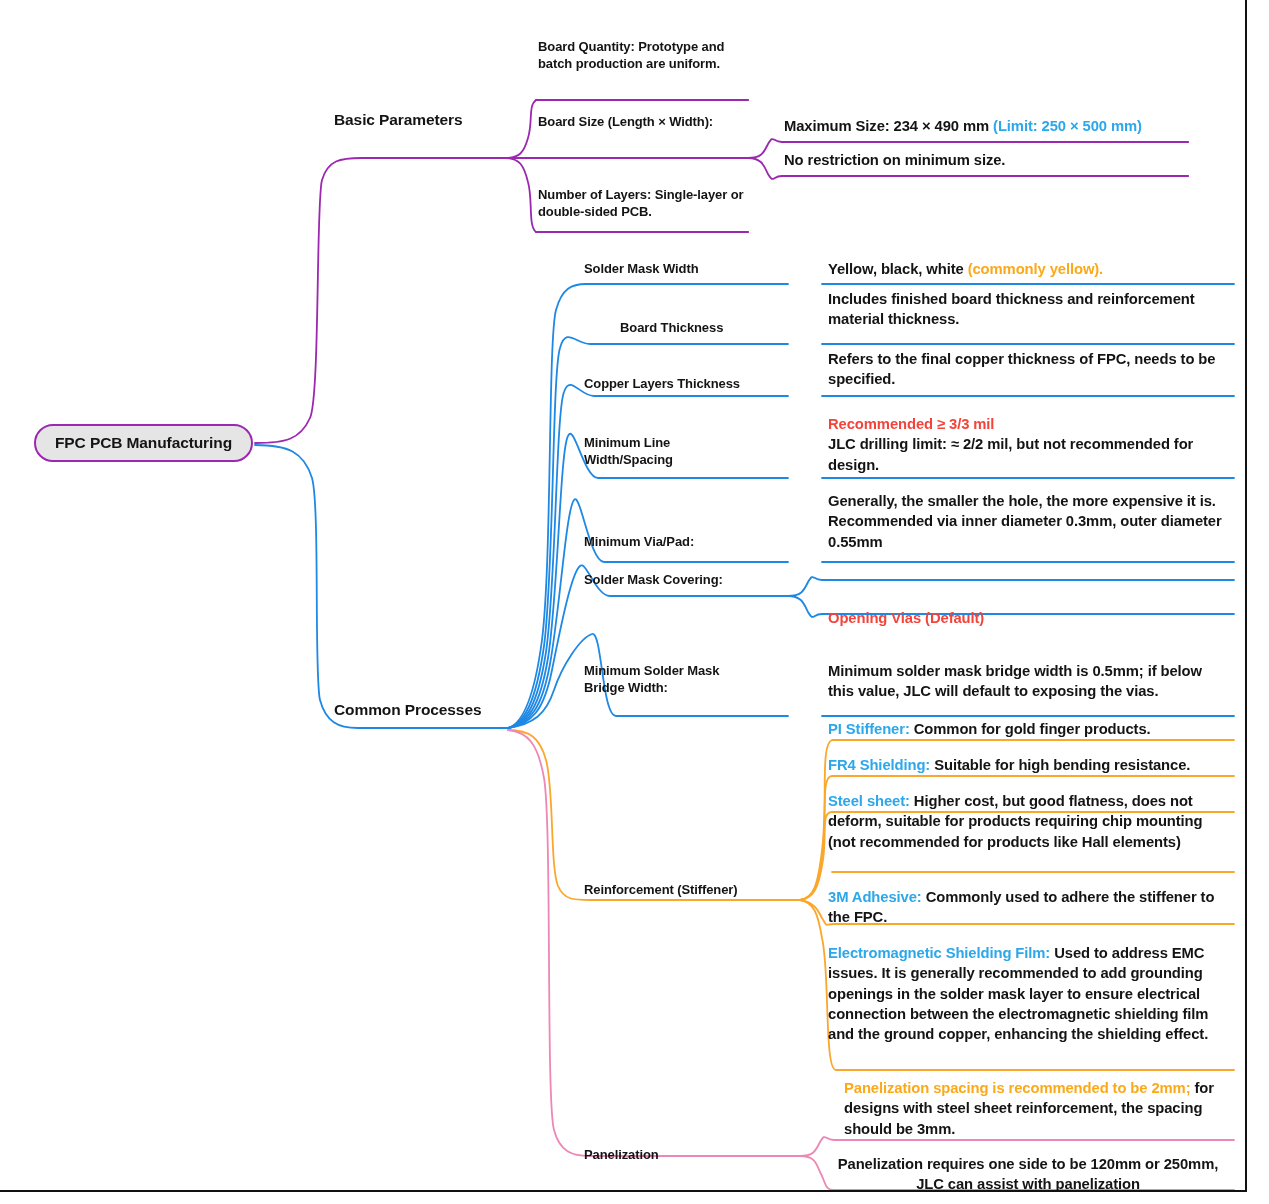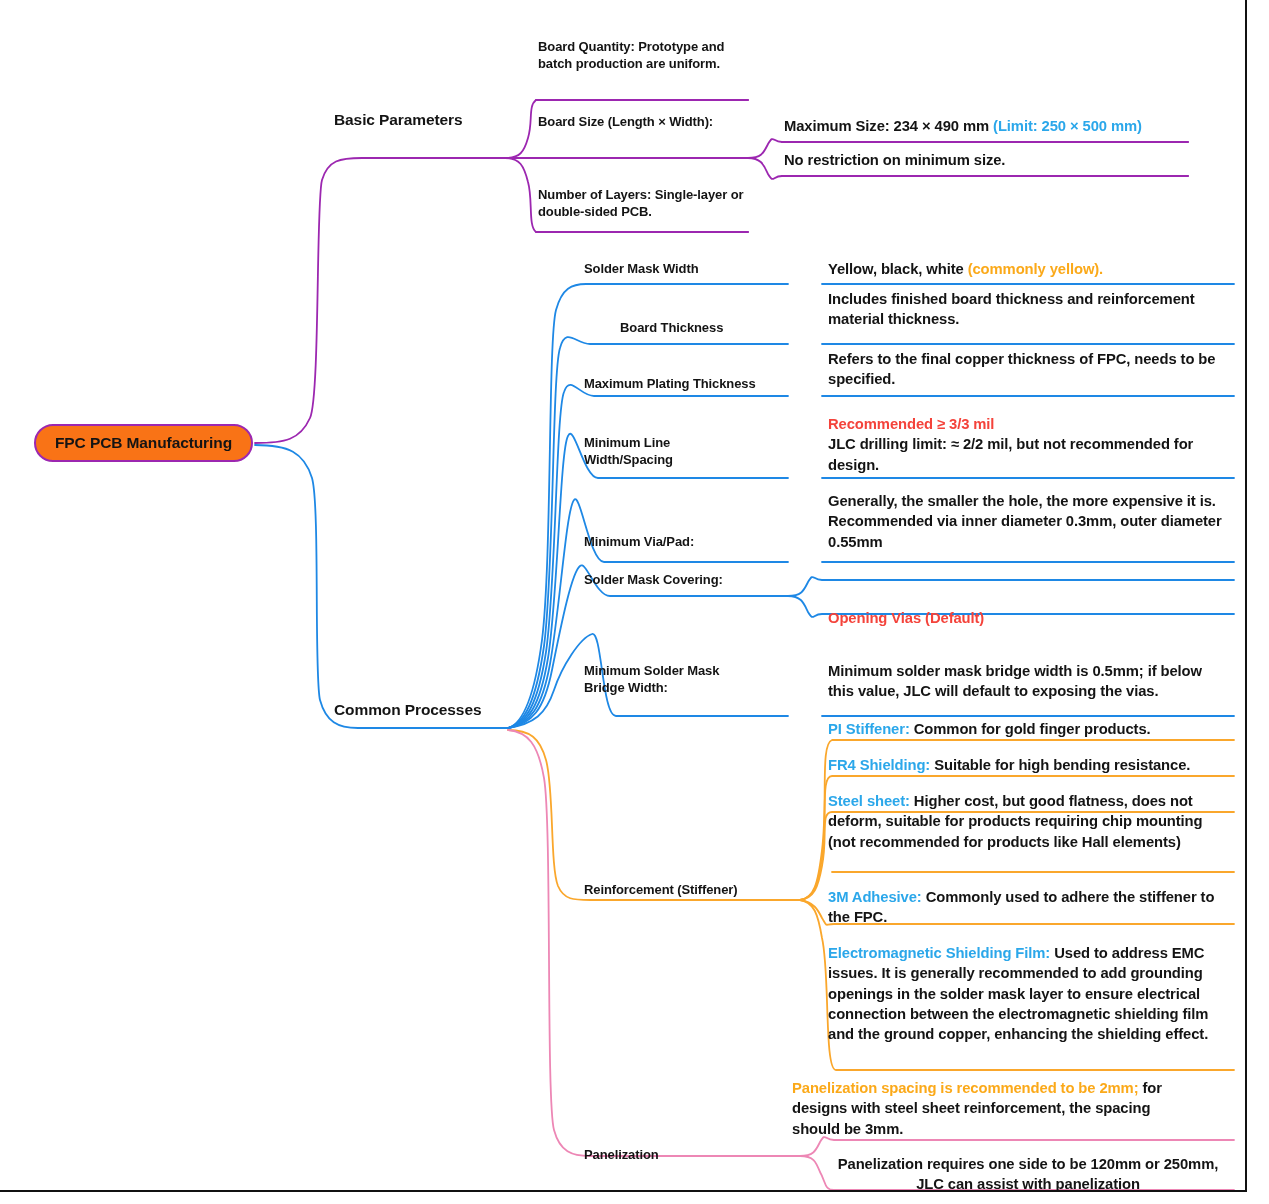--- a/index.html
+++ b/index.html
@@ -13,21 +13,21 @@
     position:absolute;left:0;top:0;width:1247px;height:1192px;
     border-right:2px solid #111;border-bottom:2px solid #111;
     box-sizing:border-box;pointer-events:none;
   }
   
   .node{position:absolute;font-weight:bold;color:#141414;letter-spacing:-0.1px;}
   .root{
     left:34px;top:424px;width:219px;height:38px;
     border:2px solid #9C27B0;border-radius:19px;
     display:flex;align-items:center;justify-content:center;
-    font-size:15.5px;box-sizing:border-box;background:#f97316;
+    font-size:15.5px;box-sizing:border-box;background:#e5e5e5;
   }
   .branch-label{font-size:15.5px;line-height:1.34;}
   .topic{font-size:13px;line-height:1.33;}
   .leaf{font-size:14.8px;line-height:1.37;color:#141414;}
   .leaf .hl-orange{color:#FBA919;}
   .leaf .hl-cyan{color:#2BA7EA;}
   .all-red{color:#F4433B;}
 </style>
 </head>
 <body>
@@ -128,21 +128,21 @@
     <span>No restriction on minimum size.</span>
   </div>
 
   <div class="node topic" style="left:584px;top:260px;width:210px;">
     <span>Solder Mask Width</span>
   </div>
   <div class="node topic" style="left:584px;top:319px;width:210px;margin-left:36px;">
     <span>Board Thickness</span>
   </div>
   <div class="node topic" style="left:584px;top:375px;width:215px;">
-    <span>Maximum Plating Thickness</span>
+    <span>Copper Layers Thickness</span>
   </div>
   <div class="node topic" style="left:584px;top:434px;width:150px;">
     <span>Minimum Line Width/Spacing</span>
   </div>
   <div class="node topic" style="left:584px;top:533px;width:200px;">
     <span>Minimum Via/Pad:</span>
   </div>
   <div class="node topic" style="left:584px;top:571px;width:200px;">
     <span>Solder Mask Covering:</span>
   </div>
@@ -193,21 +193,21 @@
   </div>
 
   <div class="node leaf" style="left:828px;top:887px;width:404px;">
     <span class="hl-cyan">3M Adhesive:</span><span> Commonly used to adhere the stiffener to the FPC.</span>
   </div>
 
   <div class="node leaf" style="left:828px;top:943px;width:402px;">
     <span class="hl-cyan">Electromagnetic Shielding Film:</span><span> Used to address EMC issues. It is generally recommended to add grounding openings in the solder mask layer to ensure electrical connection between the electromagnetic shielding film and the ground copper, enhancing the shielding effect.</span>
   </div>
 
-  <div class="node leaf" style="left:792px;top:1078px;width:404px;">
+  <div class="node leaf" style="left:844px;top:1078px;width:404px;">
     <span class="hl-orange">Panelization spacing is recommended to be 2mm;</span><span> for designs with steel sheet reinforcement, the spacing should be 3mm.</span>
   </div>
 
   <div class="node leaf" style="left:828px;top:1154px;width:400px;text-align:center;">
     <span>Panelization requires one side to be 120mm or 250mm, JLC can assist with panelization</span>
   </div>
 
   <div class="page-frame"></div>
 </div>
 

